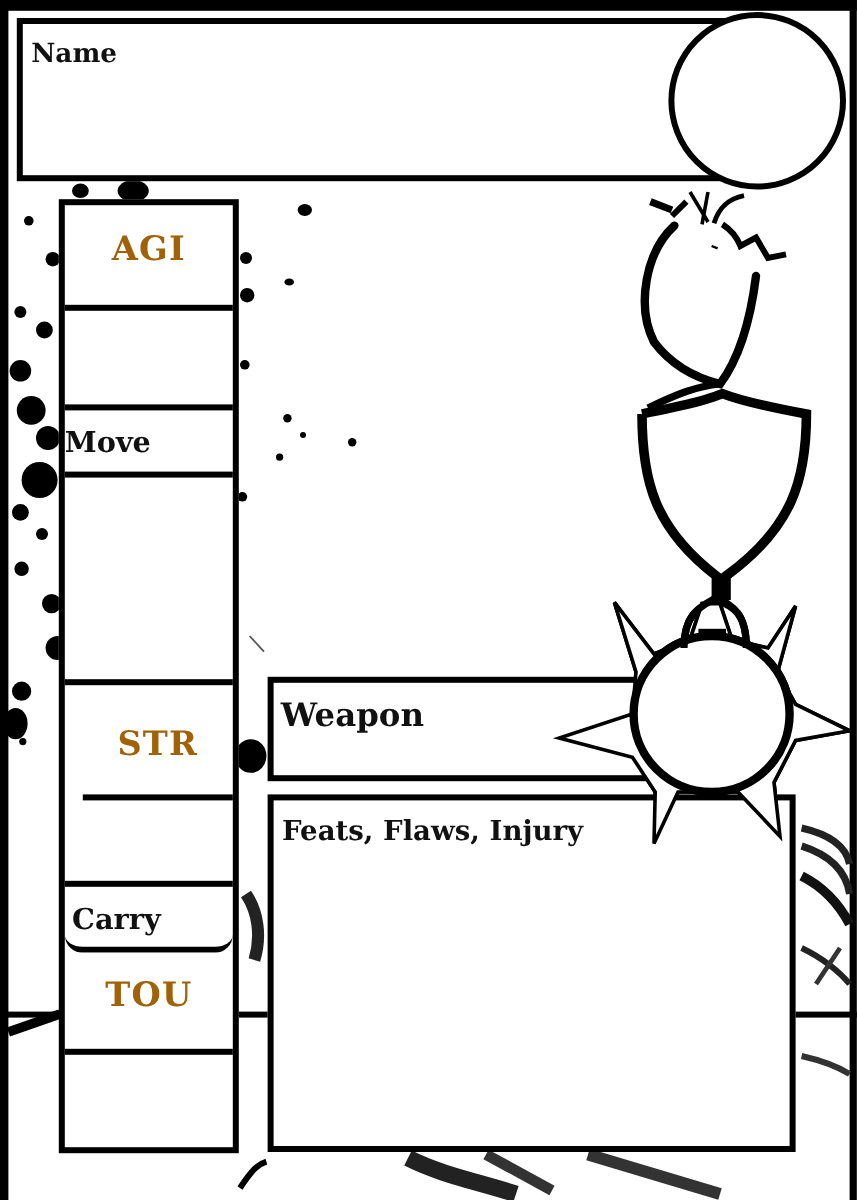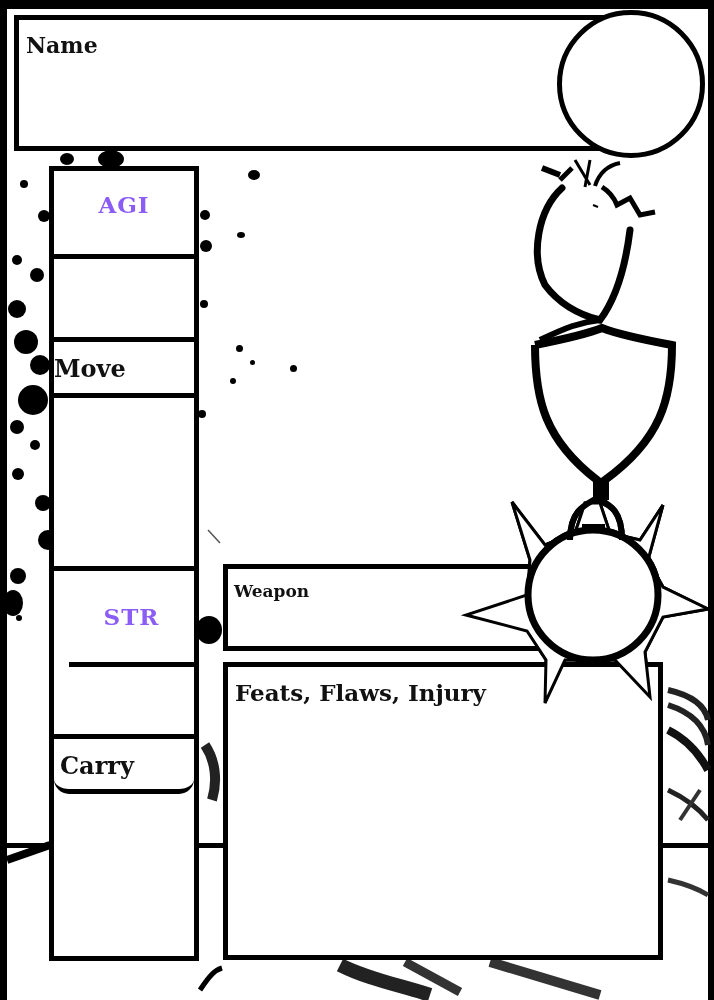--- a/index.html
+++ b/index.html
@@ -16,21 +16,21 @@
   .frame-bottom { position: absolute; left: 0; bottom: 0; width: 714px; height: 5px; background: #000; }
 
   .box { position: absolute; border: 5px solid #000; background: #fff; box-sizing: border-box; }
   .label {
     position: absolute; font-weight: bold; color: #111;
     font-family: "DejaVu Serif", "Liberation Serif", serif;
   }
   .stat-label {
     position: absolute; left: 0; right: 0; text-align: center;
     font-family: "DejaVu Serif", "Liberation Serif", serif;
-    font-weight: bold; font-size: 23px; letter-spacing: 1px; color: #8b5cf6;
+    font-weight: bold; font-size: 28px; letter-spacing: 1px; color: #a16207;
   }
   .small-label { font-size: 24px; }
 
   .name-box { left: 14px; top: 15px; width: 600px; height: 136px; }
   .portrait { position: absolute; left: 557px; top: 10px; width: 148px; height: 148px;
     border: 5px solid #000; border-radius: 50%; background: #fff; box-sizing: border-box; }
 
   .stat-col { position: absolute; left: 49px; top: 166px; width: 150px; height: 795px;
     border: 5px solid #000; box-sizing: border-box; background: #fff; }
   .cell { position: absolute; left: 0; right: 0; border-bottom: 5px solid #000; box-sizing: border-box; }
@@ -112,20 +112,23 @@
     </div>
 
     <div class="cell" style="top:484px;height:84px;">
       <span></span>
     </div>
 
     <div class="cell" style="top:568px;height:55px;border-radius:15px;">
       <span class="label small-label" style="left:6px;top:12px;">Carry</span>
     </div>
 
+    <div class="cell" style="top:623px;height:85px;">
+      <span class="stat-label" style="top:18px;">TOU</span>
+    </div>
 
     <div class="cell last" style="top:708px;height:77px;">
       <span></span>
     </div>
   </div>
 
   <svg class="deco" width="714" height="1000">
     <path d="M7,860 L50,845" stroke="#000" stroke-width="8"></path>
     <path d="M340,965 C370,980 400,985 430,995" stroke="#222" stroke-width="14" fill="none"></path>
     <path d="M405,962 L460,992" stroke="#333" stroke-width="9" fill="none"></path>
@@ -157,21 +160,21 @@
     <path d="M535,345 C560,340 585,335 602,328 C620,335 645,340 672,345 C672,400 660,440 605,480 L605,500 M535,345 C535,400 545,440 597,480 L597,500" fill="none" stroke="#000" stroke-width="8"></path>
   </svg>
   <svg class="deco" width="714" height="1000">
     <polygon points="512,502 545,545 575,533 585,503 600,503 610,533 640,540 663,505 648,560 663,587 708,609 663,617 645,652 650,697 615,660 565,660 545,703 546,660 527,631 466,615 527,595 530,560" fill="#fff" stroke="#000" stroke-width="3"></polygon>
     <circle cx="593" cy="595" r="65" fill="#fff" stroke="#000" stroke-width="7"></circle>
     <path d="M582,527 L605,527" stroke="#000" stroke-width="6"></path>
     <path d="M570,540 C570,510 585,505 597,500 C610,505 622,510 622,540" fill="none" stroke="#000" stroke-width="6"></path>
   </svg>
 
   <div class="box weapon-box">
-    <span class="label" style="left:6px;top:12px;font-size:17px;">Weapon</span>
+    <span class="label" style="left:6px;top:12px;font-size:27px;">Weapon</span>
   </div>
 
   <div class="box feats-box">
     <span class="label" style="left:7px;top:12px;font-size:23px;">Feats, Flaws, Injury</span>
   </div>
 
   <svg class="deco" width="714" height="1000">
     <polygon points="512,502 545,545 575,533 585,503 600,503 610,533 640,540 663,505 648,560 663,587 708,609 663,617 645,652 650,697 615,660 565,660 545,703 546,660 527,631 466,615 527,595 530,560" fill="#fff" stroke="#000" stroke-width="3"></polygon>
     <circle cx="593" cy="595" r="65" fill="#fff" stroke="#000" stroke-width="7"></circle>
     <path d="M570,540 C570,510 585,505 597,498 C610,505 622,510 622,540" fill="none" stroke="#000" stroke-width="6"></path>

